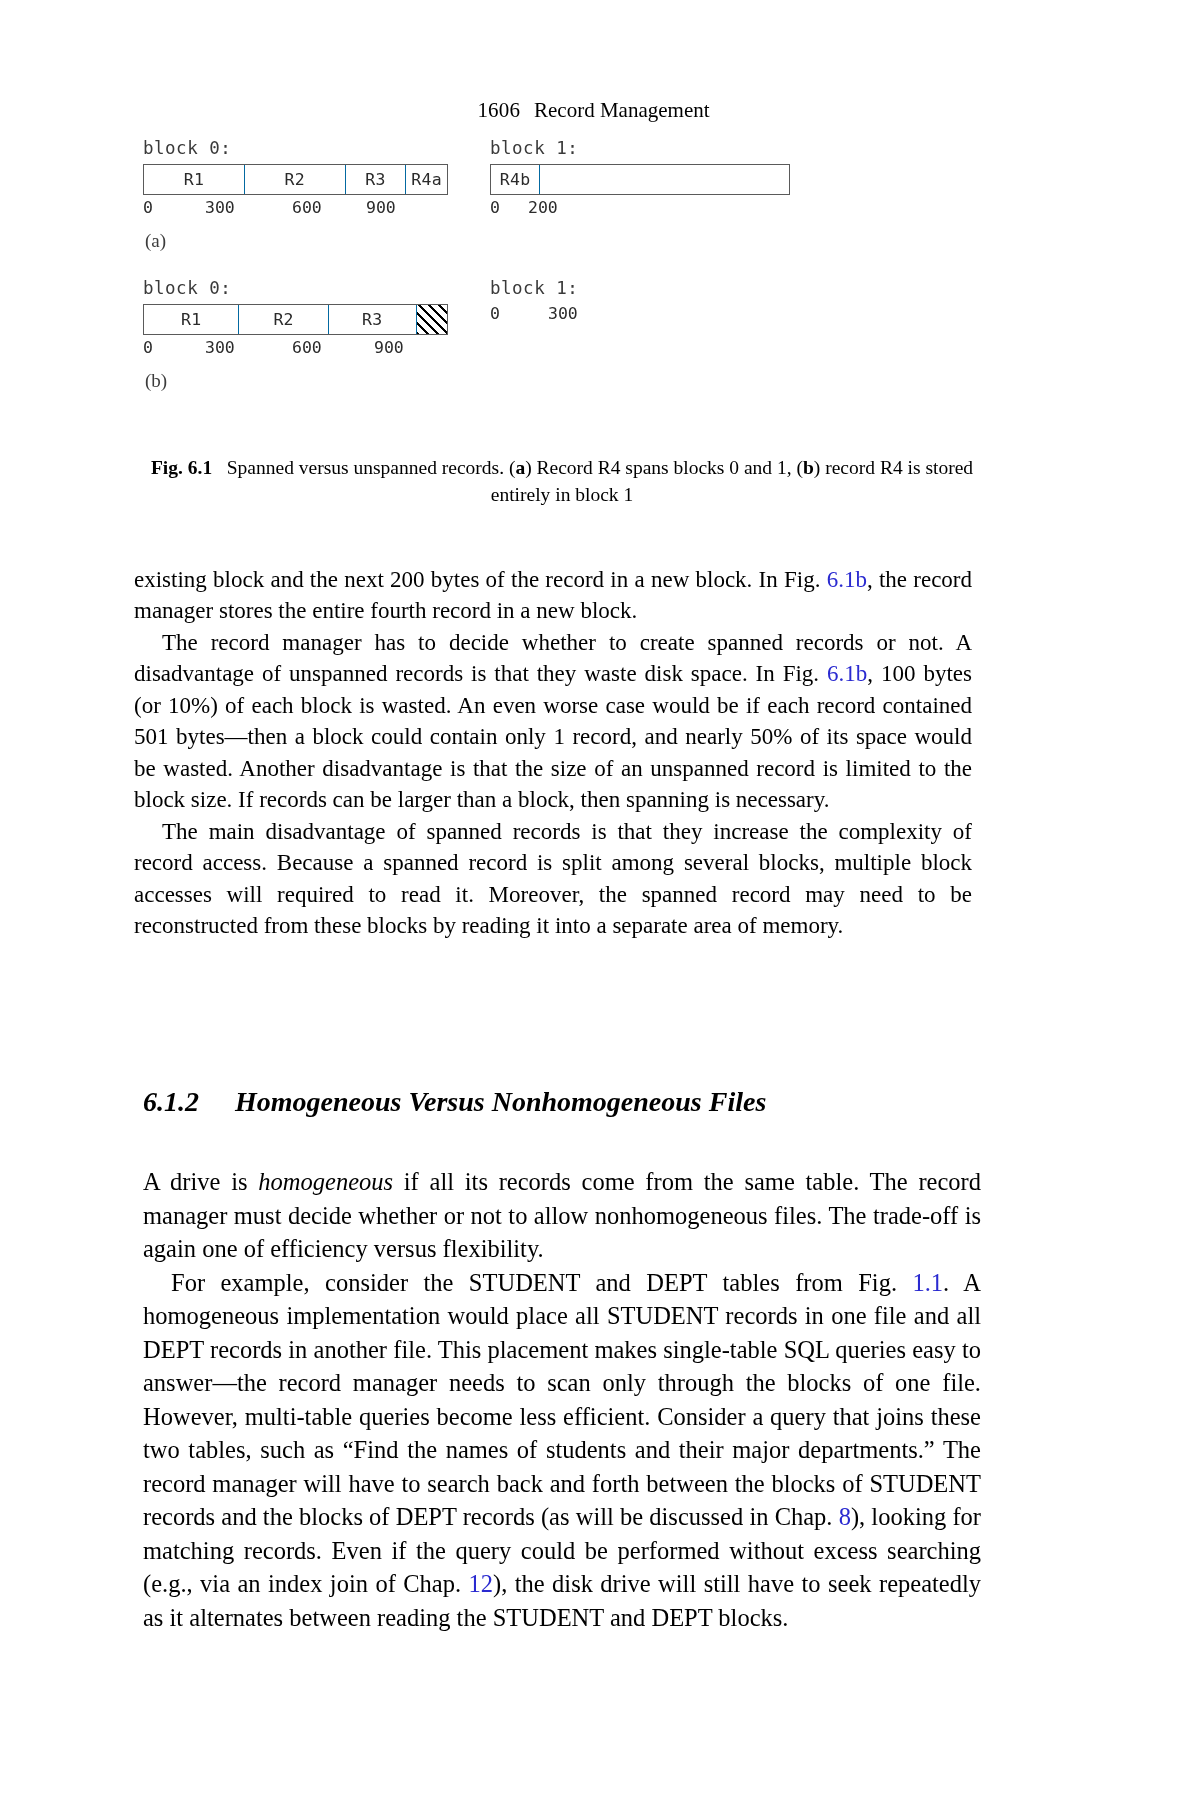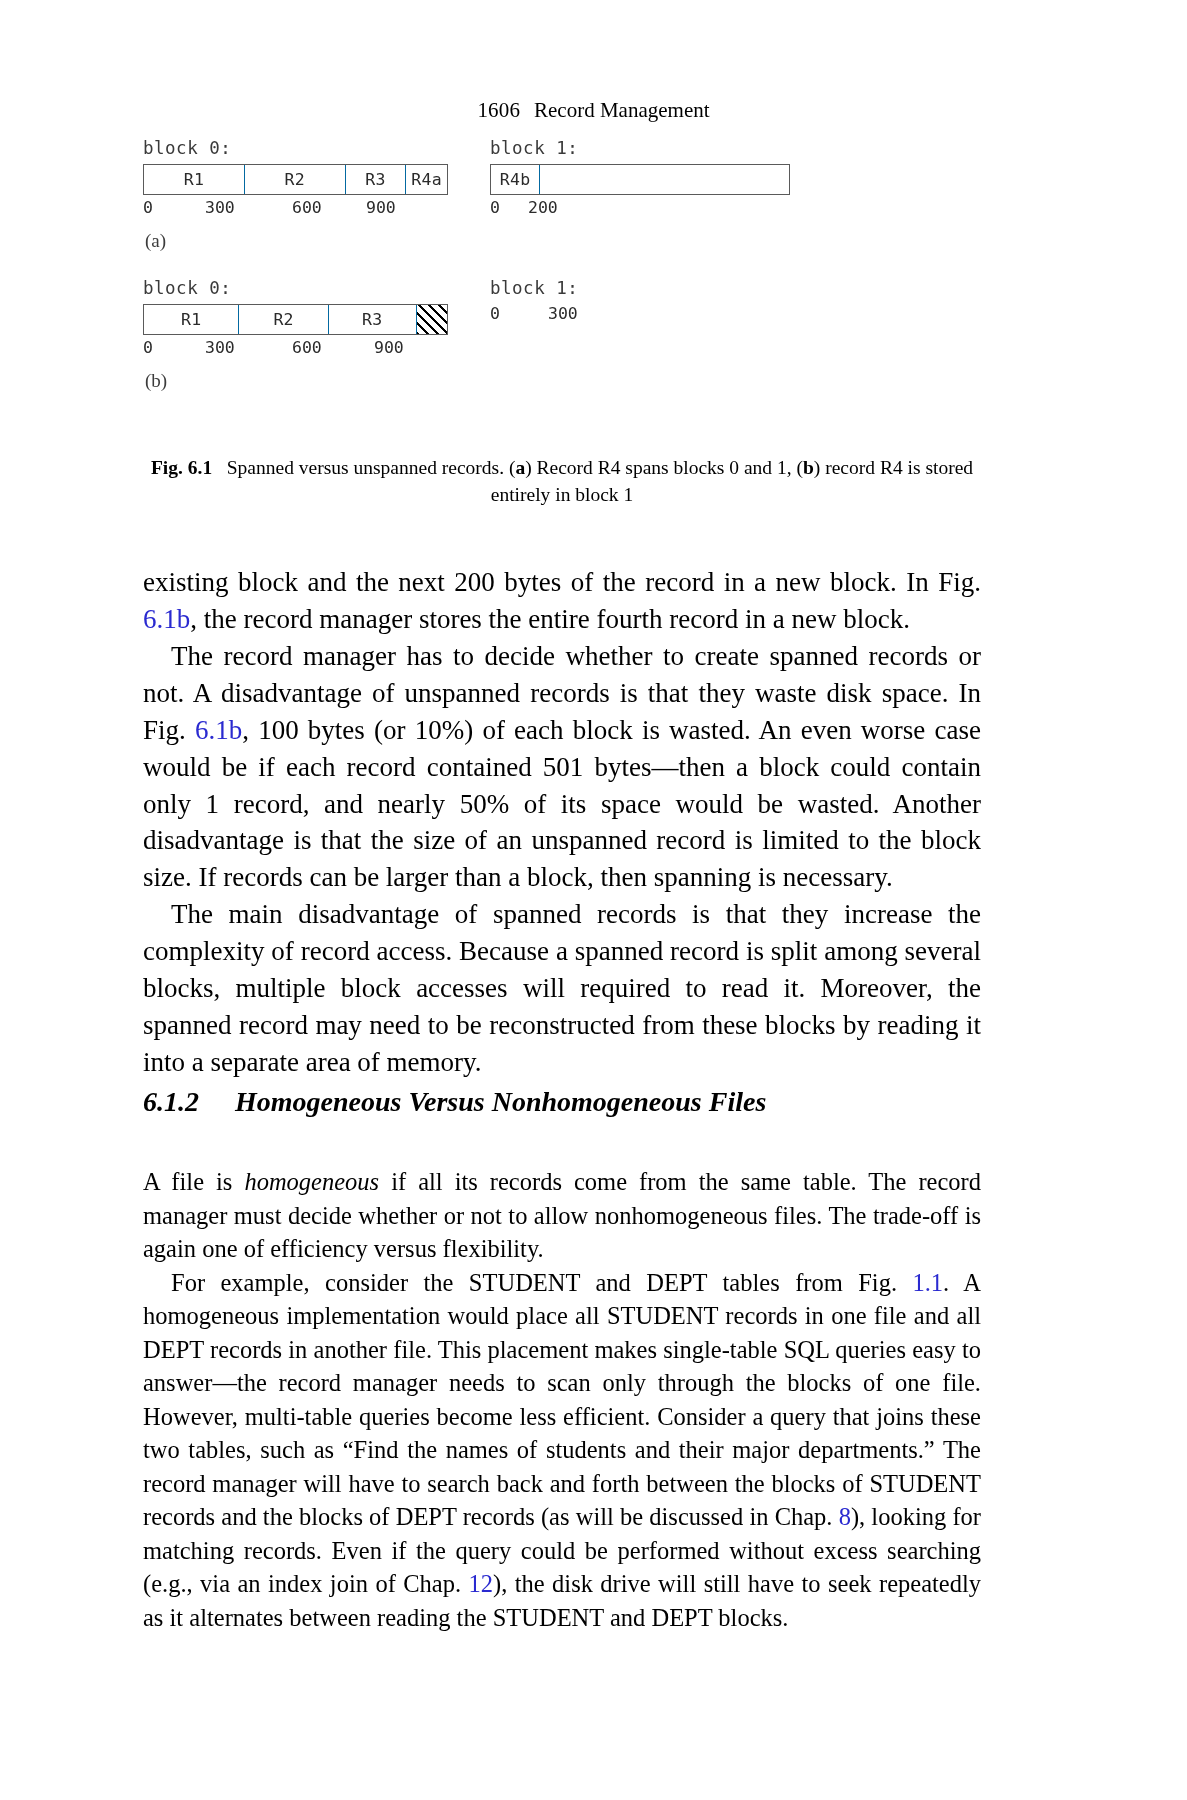--- a/index.html
+++ b/index.html
@@ -116,23 +116,23 @@
     font-size: 19.5px;
     line-height: 1.38;
     text-align: center;
   }
   .caption b { font-weight: bold; }
 
   
   .body {
     position: absolute;
     top: 564px;
-    left: 143px;
-    width: 838px;
-    font-size: 27px;
+    left: 134px;
+    width: 838px;
+    font-size: 23px;
     line-height: 1.368;
   }
   .body p {
     margin: 0;
     text-align: justify;
     text-justify: inter-word;
   }
   .body p.indent { text-indent: 28px; }
   .link { color: #2a2ad0; }
   em { font-style: italic; }
@@ -252,18 +252,18 @@
 
     <p class="indent">The main disadvantage of spanned records is that they increase the complexity of record access. Because a spanned record is split among several blocks, multiple block accesses will required to read it. Moreover, the spanned record may need to be reconstructed from these blocks by reading it into a separate area of memory.</p>
   </div>
 
   <div class="section-heading">
     <span class="num">6.1.2</span>
     <span>Homogeneous Versus Nonhomogeneous Files</span>
   </div>
 
   <div class="body2">
-    <p><span>A file is </span><em>homogeneous</em><span> if all its records come from the same table. The record manager must decide whether or not to allow nonhomogeneous files. The trade-off is again one of efficiency versus flexibility.</span></p>
+    <p><span>A drive is </span><em>homogeneous</em><span> if all its records come from the same table. The record manager must decide whether or not to allow nonhomogeneous files. The trade-off is again one of efficiency versus flexibility.</span></p>
 
     <p class="indent"><span>For example, consider the STUDENT and DEPT tables from Fig. </span><span class="link">1.1</span><span>. A homogeneous implementation would place all STUDENT records in one file and all DEPT records in another file. This placement makes single-table SQL queries easy to answer—the record manager needs to scan only through the blocks of one file. However, multi-table queries become less efficient. Consider a query that joins these two tables, such as “Find the names of students and their major departments.” The record manager will have to search back and forth between the blocks of STUDENT records and the blocks of DEPT records (as will be discussed in Chap. </span><span class="link">8</span><span>), looking for matching records. Even if the query could be performed without excess searching (e.g., via an index join of Chap. </span><span class="link">12</span><span>), the disk drive will still have to seek repeatedly as it alternates between reading the STUDENT and DEPT blocks.</span></p>
   </div>
 
 </div>
 
 </body></html>

